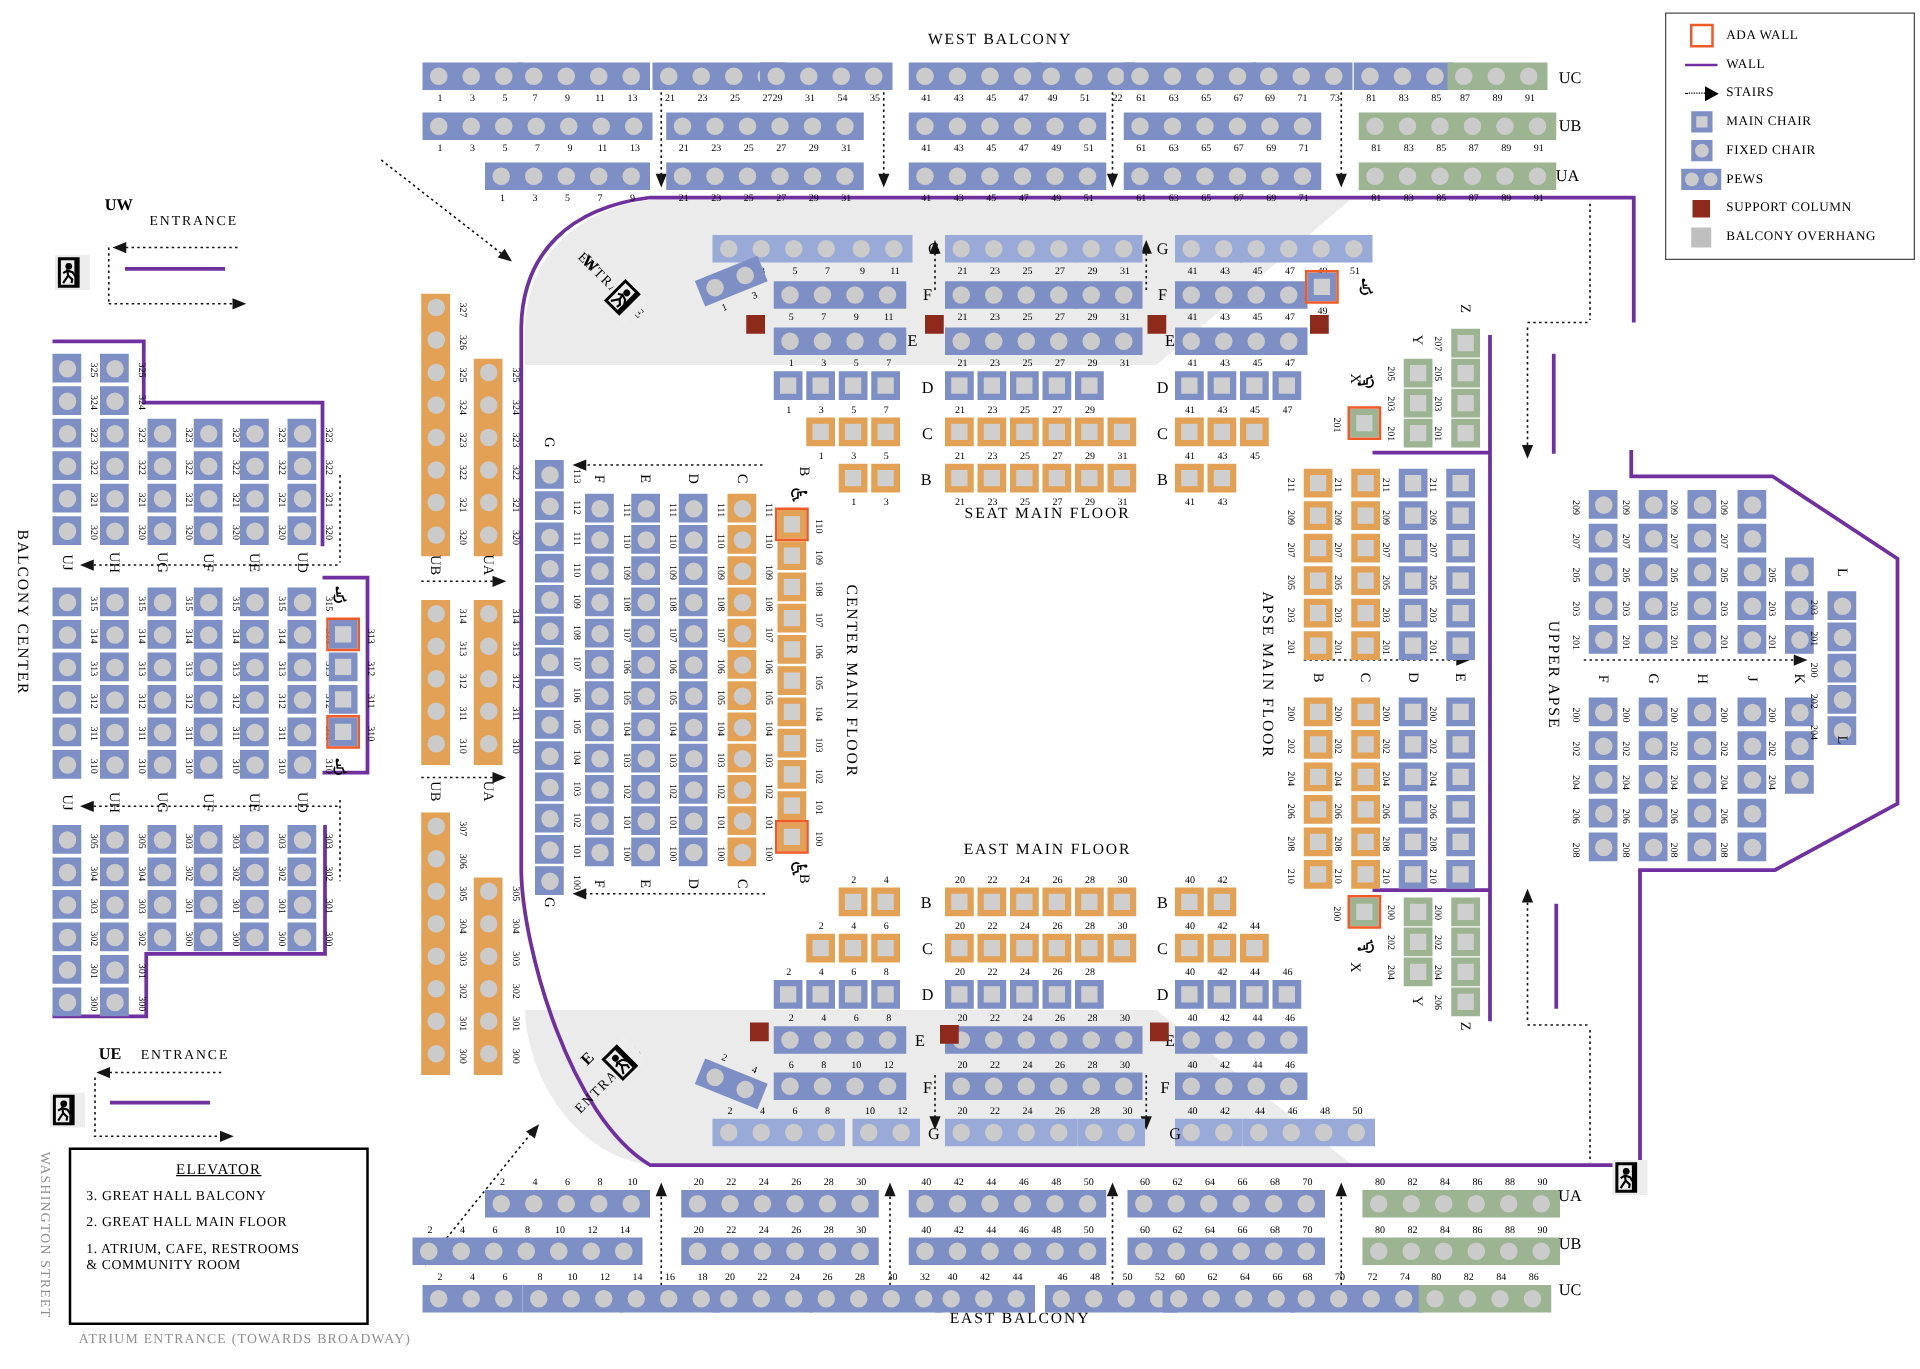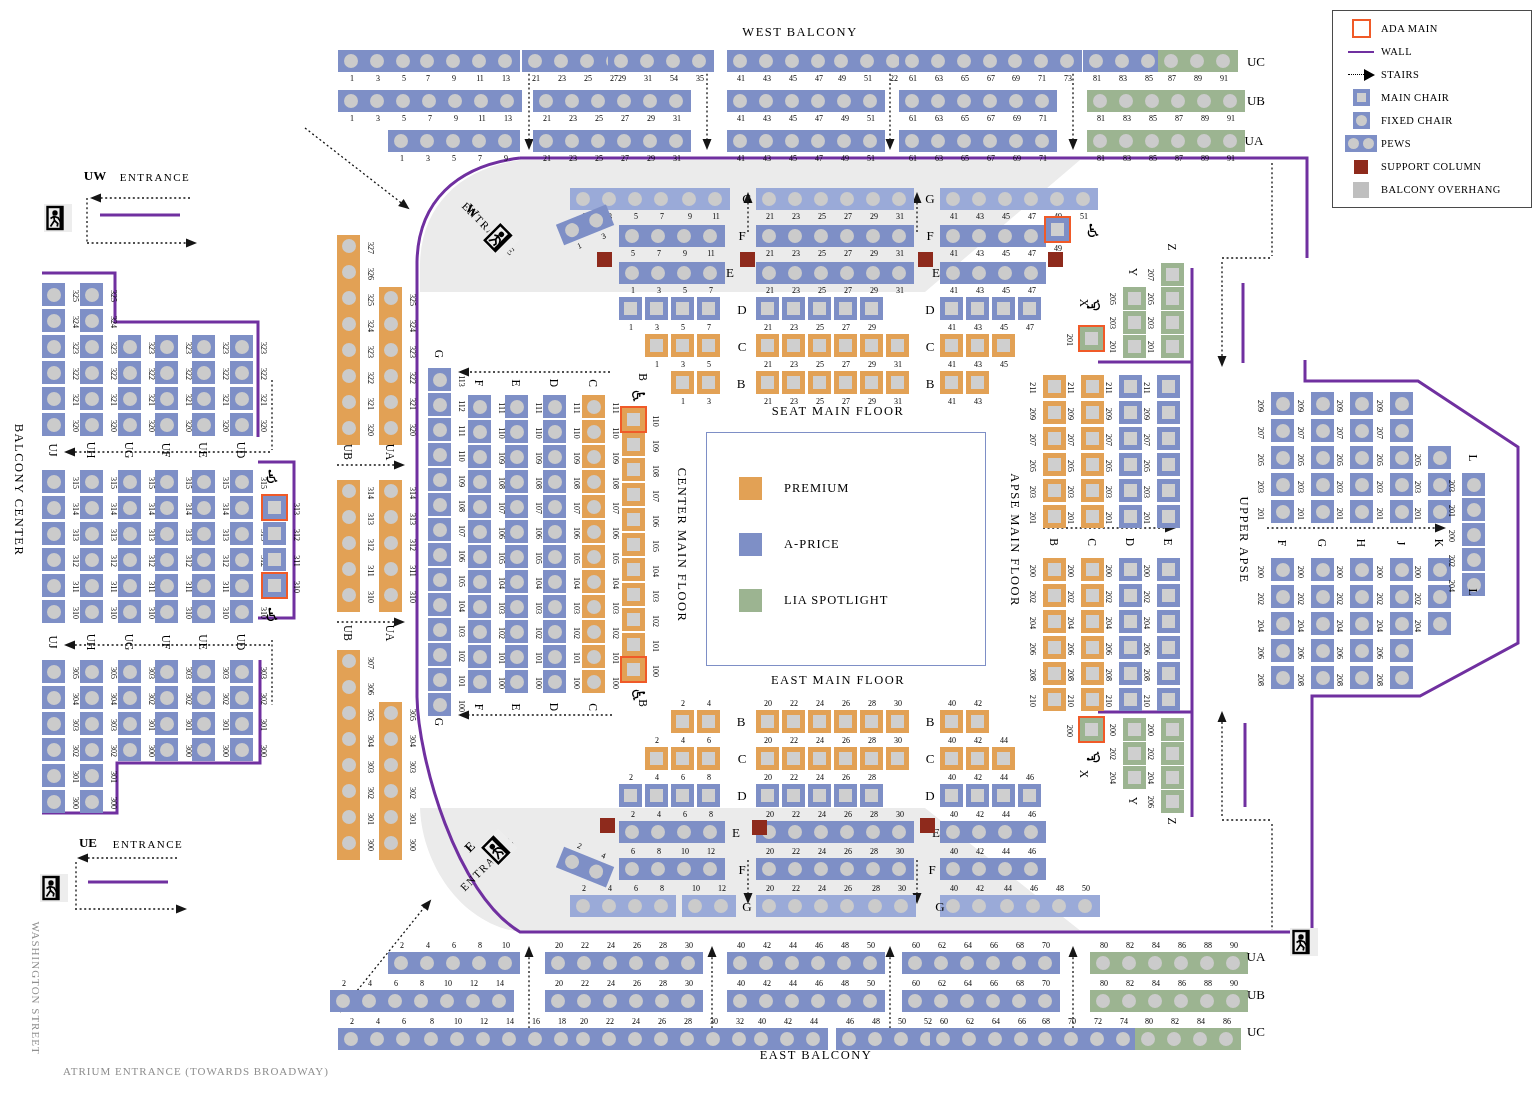--- a/index.html
+++ b/index.html
@@ -140,21 +140,21 @@
       <polygon points="-9,-4.5 2,0 -9,4.5" fill="#151515" transform="translate(1222,365) rotate(90)"></polygon>
       <polygon points="-9,-4.5 2,0 -9,4.5" fill="#151515" transform="translate(1222,713) rotate(-90)"></polygon>
       <polygon points="-9,-4.5 2,0 -9,4.5" fill="#151515" transform="translate(408,208) rotate(38)"></polygon>
       <polygon points="-9,-4.5 2,0 -9,4.5" fill="#151515" transform="translate(430,901) rotate(-51)"></polygon>
     </svg>
   <div id="legend">
       <div class="lg-row">
         <div class="lg-sw">
           <div class="sw-ada"></div>
         </div>
-        <span class="lg-label">ADA MAIN</span>
+        <span class="lg-label">ADA WALL</span>
       </div>
       <div class="lg-row">
         <div class="lg-sw">
           <div class="sw-wall"></div>
         </div>
         <span class="lg-label">WALL</span>
       </div>
       <div class="lg-row">
         <div class="lg-sw">
           <div class="sw-stairs">
@@ -195,33 +195,26 @@
         </div>
         <span class="lg-label">SUPPORT COLUMN</span>
       </div>
       <div class="lg-row">
         <div class="lg-sw">
           <div class="sw-overhang"></div>
         </div>
         <span class="lg-label">BALCONY OVERHANG</span>
       </div>
     </div>
-  <div id="price">
-      <div class="pr-row" style="top: 44px;">
-        <div class="pr-sw" style="background: rgb(226, 161, 85);"></div>
-        <span class="pr-label">PREMIUM</span>
-      </div>
-      <div class="pr-row" style="top: 100px;">
-        <div class="pr-sw" style="background: rgb(126, 143, 198);"></div>
-        <span class="pr-label">A-PRICE</span>
-      </div>
-      <div class="pr-row" style="top: 156px;">
-        <div class="pr-sw" style="background: rgb(156, 180, 145);"></div>
-        <span class="pr-label">LIA SPOTLIGHT</span>
-      </div>
+  <div id="elevator">
+    <div class="ti">ELEVATOR</div>
+  <div class="ln">3. GREAT HALL BALCONY</div>
+      <div class="ln">2. GREAT HALL MAIN FLOOR</div>
+      <div class="ln">1. ATRIUM, CAFE, RESTROOMS</div>
+      <div class="ln last">&amp; COMMUNITY ROOM</div>
     </div>
 <div class="blk pew bg-a" style="left: 338px; top: 50px; width: 80px; height: 22px;">
       <div class="circ" style="left: 6px; top: 4px;"></div>
       <span class="num" style="left: 1px; width: 26px; top: 23px;">1</span>
       <div class="circ" style="left: 32px; top: 4px;"></div>
       <span class="num" style="left: 27px; width: 26px; top: 23px;">3</span>
       <div class="circ" style="left: 58px; top: 4px;"></div>
       <span class="num" style="left: 53px; width: 26px; top: 23px;">5</span>
     </div>
     <div class="blk pew bg-a" style="left: 414px; top: 50px; width: 106px; height: 22px;">
@@ -2571,21 +2564,21 @@
     <span class="lbl area" style="left: 800px; top: 32px;">WEST BALCONY</span>
     <span class="lbl area" style="left: 816px; top: 1055px;">EAST BALCONY</span>
     <span class="lbl area" style="left: 838px; top: 411px;">SEAT MAIN FLOOR</span>
     <span class="lbl area" style="left: 838px; top: 680px;">EAST MAIN FLOOR</span>
     <span class="lbl area" style="left: 681px; top: 545px; transform: translate(-50%, -50%) rotate(90deg);">CENTER MAIN FLOOR</span>
     <span class="lbl area" style="left: 1014px; top: 540px; transform: translate(-50%, -50%) rotate(90deg);">APSE MAIN FLOOR</span>
     <span class="lbl area" style="left: 1243px; top: 540px; transform: translate(-50%, -50%) rotate(90deg);">UPPER APSE</span>
     <span class="lbl area" style="left: 18px; top: 490px; transform: translate(-50%, -50%) rotate(90deg);">BALCONY CENTER</span>
     <span class="lbl gray" style="left: 36px; top: 988px; transform: translate(-50%, -50%) rotate(90deg);">WASHINGTON STREET</span>
     <span class="lbl gray" style="left: 196px; top: 1071px;">ATRIUM ENTRANCE (TOWARDS BROADWAY)</span>
-    <span class="lbl entb" style="left: 95px; top: 176px;">UW</span>
+    <span class="lbl entb" style="left: 95px; top: 164px;">UW</span>
     <span class="lbl ent" style="left: 155px; top: 177px;">ENTRANCE</span>
     <span class="lbl entb" style="left: 88px; top: 843px;">UE</span>
     <span class="lbl ent" style="left: 148px; top: 844px;">ENTRANCE</span>
     <span class="lbl entb" style="left: 472px; top: 211px; transform: translate(-50%, -50%) rotate(45deg);">W</span>
     <span class="lbl ent" style="left: 489px; top: 229px; transform: translate(-50%, -50%) rotate(45deg);">ENTRANCE</span>
     <span class="lbl entb" style="left: 470px; top: 847px; transform: translate(-50%, -50%) rotate(-45deg);">E</span>
     <span class="lbl ent" style="left: 487px; top: 864px; transform: translate(-50%, -50%) rotate(-45deg);">ENTRANCE</span>
     <span class="lbl row" style="left: 1256px; top: 62px;">UC</span>
     <span class="lbl row" style="left: 1256px; top: 101px;">UB</span>
     <span class="lbl row" style="left: 1254px; top: 141px;">UA</span>

